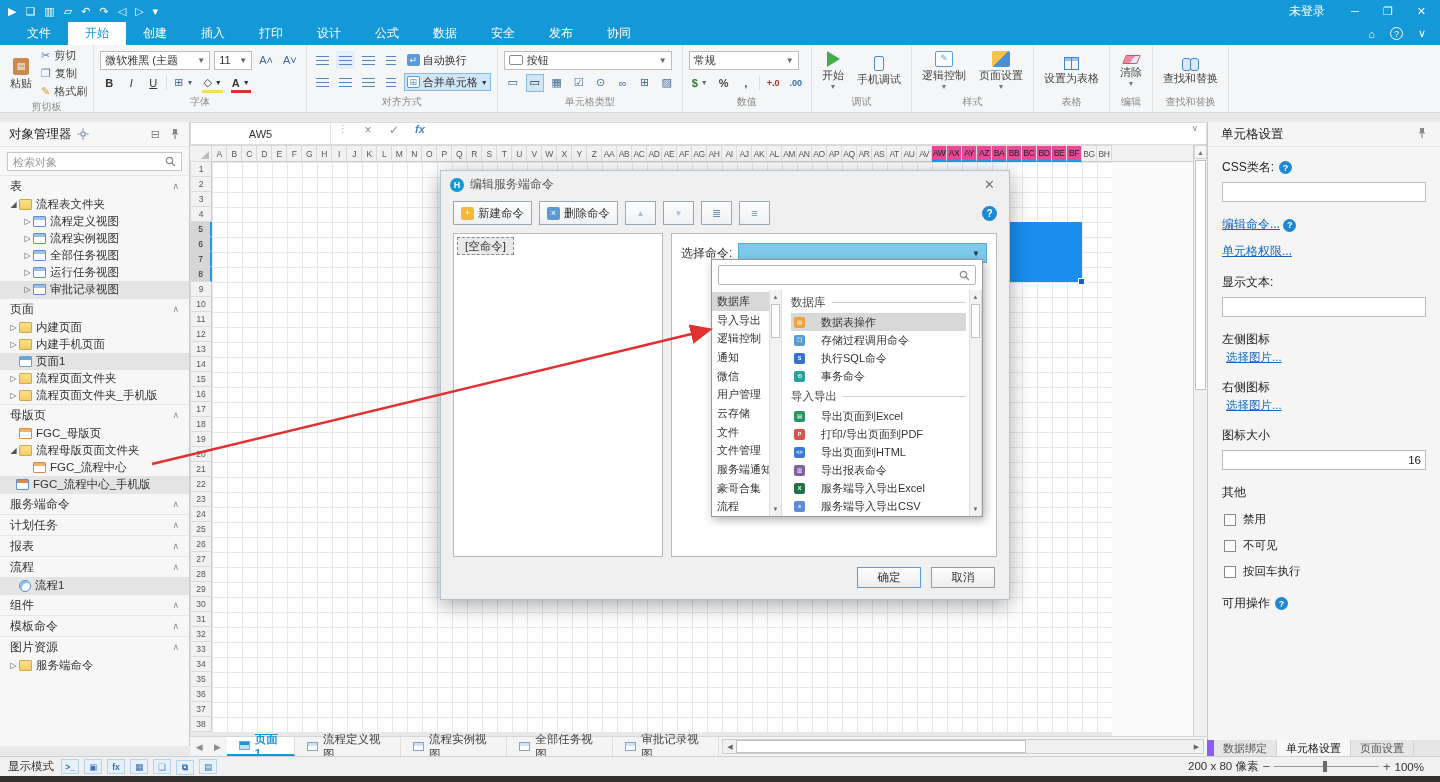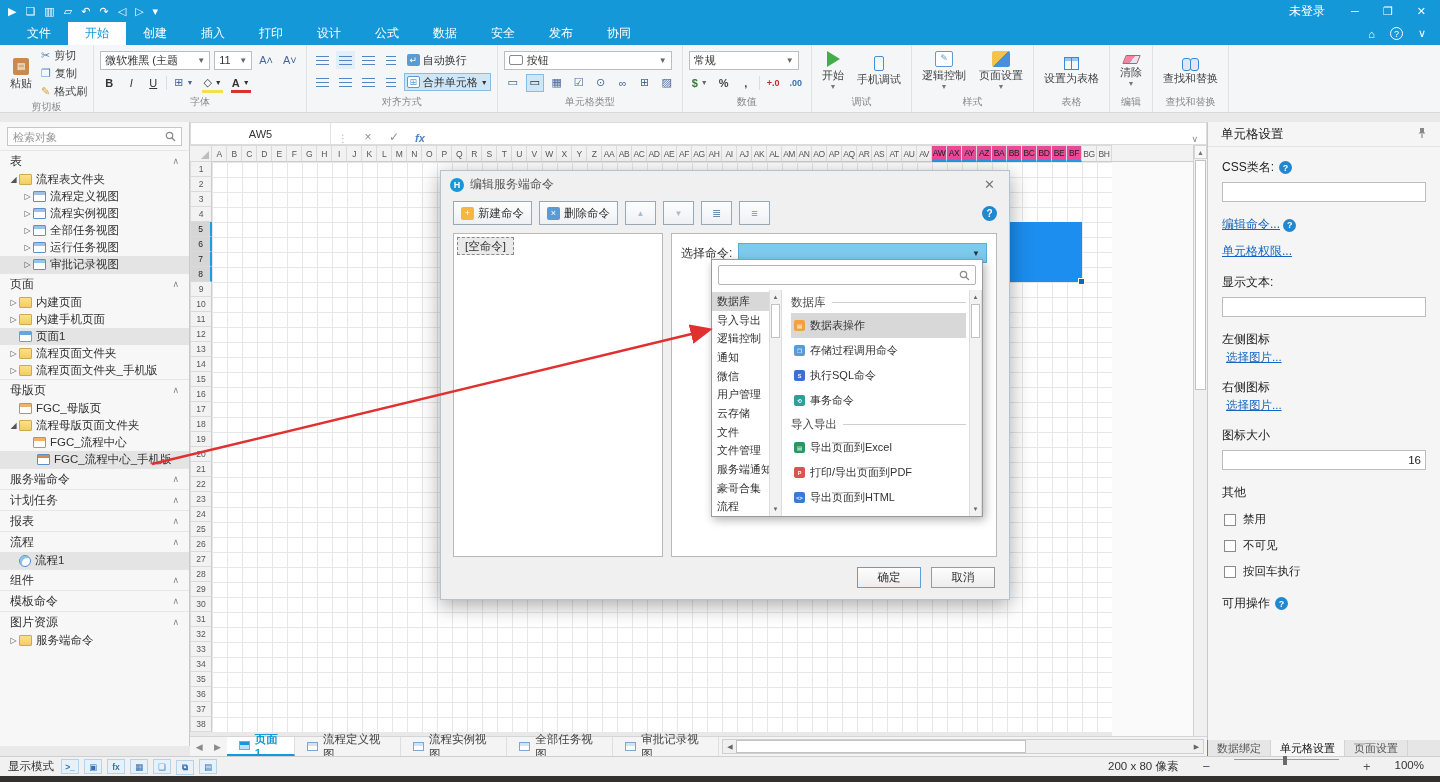--- a/index.html
+++ b/index.html
@@ -39,21 +39,21 @@
 .ci{width:15px;height:14px;border-radius:2px;display:inline-flex;align-items:center;justify-content:center;color:#fff;font-size:9px;flex:none}
 .playico{width:0;height:0;border-left:13px solid #42ae4a;border-top:8px solid transparent;border-bottom:8px solid transparent}
 .phoneico{width:10px;height:15px;border:1px solid #4a90d9;border-radius:2px;background:linear-gradient(#eaf4fd,#fff)}
 .erasr{width:15px;height:9px;background:linear-gradient(110deg,#ef86a5 55%,#dfe9f4 55%);transform:skewX(-22deg);border-radius:1px;border:1px solid #c56}
 .binoc{width:17px;height:12px;position:relative}
 .binoc:before,.binoc:after{content:"";position:absolute;top:0;width:7px;height:11px;border:1.6px solid #3f87d2;border-radius:3px;background:#dbeafa}
 .binoc:before{left:0}.binoc:after{right:0}
 .gridico{width:15px;height:13px;border:1px solid #3f87d2;background:linear-gradient(to right,transparent 48%,#3f87d2 48%,#3f87d2 55%,transparent 55%),linear-gradient(to bottom,#9cc4ea 30%,transparent 30%)}
 .numico{font-size:9px;font-weight:bold}
 
-#fbar{left:190px;top:122px;width:1017px;height:23px;background:#fff;border:1px solid #dcdcdc;display:flex;align-items:flex-end;z-index:2}
+#fbar{left:190px;top:122px;width:1017px;height:23px;background:#fff;border:1px solid #dcdcdc;display:flex;align-items:flex-start;z-index:2}
 #namebox{width:140px;height:100%;border-right:1px solid #e2e2e2;display:flex;align-items:center;justify-content:center;font-size:11px}
 .fdots{color:#b5b5b5;padding:0 7px;font-size:10px}
 .fico{width:26px;text-align:center;color:#8f8f8f;font-size:12px}
 .fx{color:#4a86c8;font-style:italic;font-weight:bold;font-size:11px}
 #fbar .chev{margin-left:auto;color:#8a8a8a;padding-right:8px;font-size:9px}
 
 #sidebar{left:0;top:122px;width:190px;height:624px;background:#f7f7f7;border-right:1px solid #c9c9c9;display:flex;flex-direction:column;z-index:2}
 #sb-head{height:25px;display:flex;align-items:center;padding:0 9px;font-size:12.5px;color:#222;border-bottom:1px solid #e4e4e4}
 #sb-head .hctl{margin-left:auto;display:flex;gap:10px;color:#777;font-size:11px;align-items:center}
 #sb-search{margin:5px 7px 4px;height:19px;border:1px solid #c6c6c6;background:#fff;display:flex;align-items:center;padding:0 5px;gap:4px}
@@ -98,41 +98,41 @@
 .stab.active{background:#fff;color:#1598d8;font-weight:bold;border-bottom:2px solid #1598d8}
 .stab.active .sti{background:linear-gradient(#1598d8 38%,#bfe0f5 38%)}
 #hscroll{margin-left:auto;width:505px;display:flex;align-items:center;padding:2px 3px}
 #hs-track{flex:1;height:15px;background:#f0f0f0;border:1px solid #cfcfcf;position:relative;display:flex;align-items:center;justify-content:space-between}
 #hs-track .ha{font-size:7px;color:#666;width:13px;text-align:center}
 #hs-thumb{position:absolute;left:13px;top:0;width:290px;height:13px;background:#fff;border:1px solid #c2c2c2}
 
 #statusbar{left:0;top:756px;width:1440px;height:20px;background:#f1f1f1;border-top:1px solid #cfcfcf;display:flex;align-items:center;padding:0 8px;z-index:2}
 #statusbar .dm{font-size:11.5px;color:#333;margin-right:7px}
 .sic{width:18px;height:15px;border:1px solid #b7d3ea;background:#e7f1fa;display:inline-flex;align-items:center;justify-content:center;font-size:8.5px;color:#3a6fb0;margin-right:5px;font-weight:bold}
-#sb-right{margin-left:auto;display:flex;align-items:flex-start;gap:24px;font-size:11.5px;color:#333;padding-right:8px}
+#sb-right{margin-left:auto;display:flex;align-items:center;gap:4px;font-size:11.5px;color:#333;padding-right:8px}
 #zoom-track{width:105px;height:1px;background:#9a9a9a;position:relative}
 #zoom-track .tick{position:absolute;left:50%;top:-4px;width:1px;height:9px;background:#9a9a9a}
 #zoom-thumb{position:absolute;left:47%;top:-5px;width:4px;height:11px;background:#6b6b6b}
 .zbtn{font-size:13px;color:#555}
 #darkstrip{left:0;top:776px;width:1440px;height:6px;background:#33302e;z-index:5}
 
 #rpanel{left:1207px;top:122px;width:233px;height:620px;background:#f5f5f5;border-left:1px solid #c9c9c9;display:flex;flex-direction:column;z-index:2}
 #rp-head{height:25px;display:flex;align-items:center;padding:0 13px;font-size:12.5px;border-bottom:1px solid #e4e4e4;color:#222}
 #rp-head .hctl{margin-left:auto;color:#777}
 #rp-body{flex:1;padding:12px 14px 0;font-size:12px;color:#222;overflow:hidden}
 .rp-label{display:flex;align-items:center;gap:5px;margin-bottom:6px}
 .rp-input{width:100%;height:20px;border:1px solid #bcbcbc;background:#fff;font-size:11.5px;padding:0 4px;font-family:inherit;outline:none;color:#222}
 .rp-link{color:#1565c0;text-decoration:underline;font-size:12px;display:inline-block}
 .rp-link.sm{font-size:11.5px;margin:2px 0 0 4px}
 .qmark{width:13px;height:13px;border-radius:50%;background:#1e88d2;color:#fff;font-size:9px;display:inline-flex;align-items:center;justify-content:center;font-weight:bold;flex:none}
 .cbrow{display:flex;align-items:center;gap:7px;margin:11px 0 0 2px;font-size:11.5px}
 .cbox{width:12px;height:12px;border:1px solid #8a8a8a;background:#fff;flex:none}
 .oprow{height:21px;border:1px solid #c9c9c9;background:#fdfdfd;display:flex;align-items:center;padding:0 7px;margin-bottom:7px;font-size:11.5px}
 .mt14{margin-top:14px}.mt10{margin-top:10px}
-#rp-tabs{left:1207px;top:740px;width:233px;height:16px;display:flex;background:#e6e6e6;border-left:1px solid #8b5cf6;font-size:11px;z-index:2}
+#rp-tabs{left:1207px;top:740px;width:233px;height:16px;display:flex;background:#e6e6e6;border-left:7px solid #8b5cf6;font-size:11px;z-index:2}
 .rptab{padding:0 9px;display:flex;align-items:center;color:#555;border-right:1px solid #d4d4d4}
 .rptab.active{background:#f7f7f7;color:#111}
 
 #dialog{left:440px;top:170px;width:570px;height:430px;background:#f0f0f0;border:1px solid #b5c3d1;box-shadow:0 5px 20px rgba(0,0,0,.35);z-index:10}
 #dlg-title{height:27px;display:flex;align-items:center;padding:0 9px;gap:6px;font-size:12px;color:#555}
 .hlogo{width:14px;height:14px;border-radius:50%;background:#1598d8;color:#fff;font-size:9px;font-weight:bold;display:inline-flex;align-items:center;justify-content:center;flex:none}
 #dlg-title .dclose{margin-left:auto;color:#777;font-size:13px;padding:0 5px}
 #dlg-toolbar{display:flex;align-items:center;gap:7px;margin:3px 12px 0}
 .dbtn{height:24px;border:1px solid #9aa7b5;background:linear-gradient(#fdfdfd,#eef1f4);display:flex;align-items:center;gap:4px;padding:0 7px;font-size:11.5px;color:#333}
 .dbtn.sq{width:31px;justify-content:center;color:#a8bcd0;font-size:8px}
@@ -150,21 +150,21 @@
 #pp-cats{width:57px;display:flex;flex-direction:column;padding-top:2px}
 .cat{height:19.5px;display:flex;align-items:center;padding:0 5px;font-size:11px;color:#333;white-space:nowrap}
 .cat.sel{background:#d8d8d8}
 .ppscroll{width:13px;background:#f2f2f2;border-left:1px solid #ddd;border-right:1px solid #ddd;display:flex;flex-direction:column;align-items:center}
 .ppscroll .sa{font-size:6px;color:#666;padding:4px 0;flex:none}
 .ppscroll .thumb{width:9px;height:34px;background:#fff;border:1px solid #c2c2c2;flex:none}
 .ppscroll .sp{flex:1}
 #pp-items{flex:1;padding:1px 3px 0 9px;overflow:hidden}
 .grp-h{display:flex;align-items:center;gap:6px;font-size:11.5px;color:#444;margin:4px 0 3px}
 .grp-h .line{flex:1;height:1px;background:#cfcfcf}
-.pitem{height:25px;display:flex;align-items:center;gap:5px;font-size:11px;color:#333;padding:0 3px;white-space:nowrap}
+.pitem{height:18px;display:flex;align-items:center;gap:16px;font-size:11px;color:#333;padding:0 3px;white-space:nowrap}
 .pitem.sel{background:#d8d8d8}
 .pico{width:11px;height:11px;border-radius:2px;flex:none;display:inline-flex;align-items:center;justify-content:center;color:#fff;font-size:5.5px;font-weight:bold}
 #dlg-footer{position:absolute;right:14px;bottom:11px;display:flex;gap:10px}
 .fbtn{width:64px;height:21px;border:1px solid #9a9a9a;background:linear-gradient(#fdfdfd,#ededed);display:flex;align-items:center;justify-content:center;font-size:11.5px;color:#333}
 .fbtn.primary{border-color:#5e9ed6}
 
 #arrow-svg{position:absolute;left:0;top:0;width:1440px;height:782px;z-index:30;pointer-events:none}
 </style>
 </head>
 <body>
@@ -424,20 +424,39 @@
 <div id="fbar" class="abs">
   <div id="namebox">AW5</div>
   <span class="fdots">⋮</span>
   <span class="fico">×</span>
   <span class="fico">✓</span>
   <span class="fico fx">fx</span>
   <span class="chev">∨</span>
 </div>
 
 <div id="sidebar" class="abs">
+  <div id="sb-head">
+    <span>对象管理器</span>
+    <svg width="12" height="12" viewBox="0 0 12 12" style="margin-left:5px">
+        <circle cx="6" cy="6" r="2.2" fill="none" stroke="#7a9ab8" stroke-width="1.3"></circle>
+        <g stroke="#7a9ab8" stroke-width="1.3">
+          <line x1="6" y1="0.5" x2="6" y2="2.5"></line>
+          <line x1="6" y1="9.5" x2="6" y2="11.5"></line>
+          <line x1="0.5" y1="6" x2="2.5" y2="6"></line>
+          <line x1="9.5" y1="6" x2="11.5" y2="6"></line>
+        </g>
+      </svg>
+    <div class="hctl">
+      <span>⊟</span>
+      <svg width="10" height="12" viewBox="0 0 10 12">
+          <path d="M3 1h4v4l1.5 1.5h-7L3 5z" fill="#888"></path>
+          <line x1="5" y1="7" x2="5" y2="11" stroke="#888" stroke-width="1.2"></line>
+        </svg>
+    </div>
+  </div>
   <div id="sb-search">
     <input placeholder="检索对象" style="">
     <svg class="mag" width="11" height="11" viewBox="0 0 11 11">
         <circle cx="4.5" cy="4.5" r="3.2" fill="none" stroke="#8a8a8a" stroke-width="1.2"></circle>
         <line x1="7" y1="7" x2="10" y2="10" stroke="#8a8a8a" stroke-width="1.2"></line>
       </svg>
   </div>
   <div id="sb-tree">
       <div class="sb-sec-h">
         <span>表</span>
@@ -514,21 +533,21 @@
       <div class="sb-item" style="padding-left: 8px;">
         <span class="expg">◢</span>
         <span class="ti ti-folder"></span>
         <span>流程母版页面文件夹</span>
       </div>
       <div class="sb-item" style="padding-left: 22px;">
         <span class="expg"></span>
         <span class="ti ti-master"></span>
         <span>FGC_流程中心</span>
       </div>
-      <div class="sb-item selected" style="padding-left: 26px;">
+      <div class="sb-item selected" style="padding-left: 5px;">
         <span class="expg"></span>
         <span class="ti ti-master-mobile"></span>
         <span>FGC_流程中心_手机版</span>
       </div>
       <div class="sb-sec-h">
         <span>服务端命令</span>
         <span class="chev">∧</span>
       </div>
       <div class="sb-sec-h">
         <span>计划任务</span>

